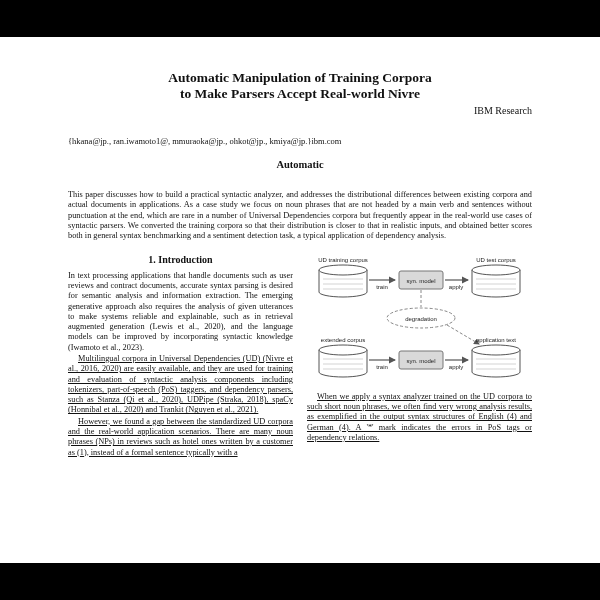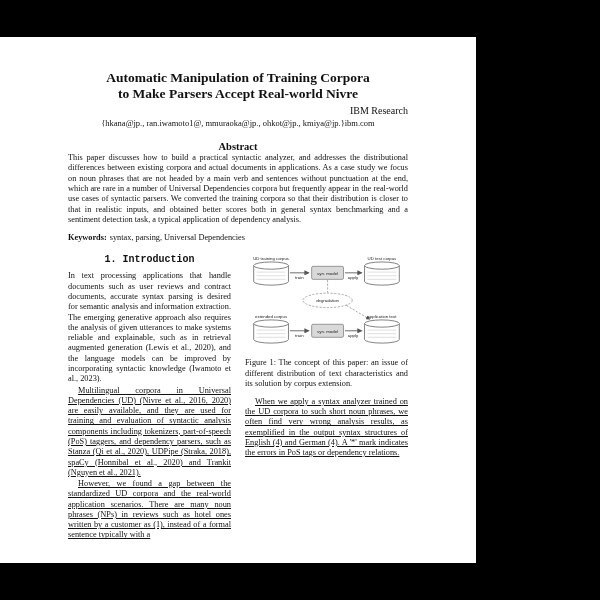--- a/index.html
+++ b/index.html
@@ -1,35 +1,35 @@
 <!DOCTYPE html>
 <html><head>
 <meta charset="utf-8">
 <style>
   * { margin:0; padding:0; box-sizing:border-box; }
   html,body { width:600px; height:600px; }
   body { background:#000; font-family:"Liberation Serif", serif; color:#111; }
-  .frame { width:476px; height:600px; display:flex; flex-direction:column; }
+  .frame { width:600px; height:600px; display:flex; flex-direction:column; }
   .letterbox { height:37px; background:#000; flex:0 0 auto; }
   .page { flex:1 1 auto; background:#ffffff; overflow:hidden; padding:33px 68px 0 68px; }
 
   .title { text-align:center; font-weight:bold; font-size:13.5px; line-height:1.22; }
   .authors { text-align:center; font-weight:bold; font-size:11px; line-height:1.2; margin-top:11px; }
   .affiliation { text-align:right; font-size:10px; margin-top:2px; }
-  .emails { text-align:center; font-size:8.5px; margin-top:2px; }
+  .emails { font-size:8.5px; margin-top:20px; }
 
   .abstract-heading { text-align:center; font-weight:bold; font-size:10.5px; margin-top:13px; }
-  .abstract-text { font-size:8.3px; line-height:1.25; text-align:justify; margin-top:1px; }
+  .abstract-text { font-size:8.3px; line-height:1.25; text-align:justify; margin-top:20px; }
   .keywords { font-size:8.3px; margin-top:8px; }
   .keywords .kw-label { font-weight:bold; margin-right:3px; }
 
   .columns { display:flex; gap:14px; margin-top:10px; }
   .col { flex:1 1 0; min-width:0; }
 
-  .section-heading { text-align:center; font-weight:bold; font-size:10px; margin:2px 0 6px 0;font-family:Liberation Mono, monospace; }
+  .section-heading { text-align:center; font-weight:bold; font-size:10px; margin:2px 0 6px 0; }
   .body-para { font-size:8.3px; line-height:1.24; text-align:justify; }
   .body-para.indent { text-indent:10px;text-decoration:underline; }
   .body-para + .body-para { margin-top:1px; }
 
   .figure-block { margin-top:2px; }
   .fig-svg { display:block; width:100%; height:auto; }
   .fig-svg text { font-family:"Liberation Sans", sans-serif; font-size:6px; fill:#222; }
   .fig-svg .boxlab { font-size:6px; }
   .figure-caption { font-size:8.3px; line-height:1.22; text-align:justify; margin-top:4px; margin-bottom:8px; }
 
@@ -49,26 +49,23 @@
 
     <div class="title">
       <div>Automatic Manipulation of Training Corpora</div>
       <div>to Make Parsers Accept Real-world Nivre</div>
     </div>
 
 
     <div class="affiliation">IBM Research</div>
     <div class="emails">{hkana@jp., ran.iwamoto1@, mmuraoka@jp., ohkot@jp., kmiya@jp.}ibm.com</div>
 
-    <div class="abstract-heading">Abstract</div>
+    <div class="abstract-heading">Automatic</div>
     <div class="abstract-text">This paper discusses how to build a practical syntactic analyzer, and addresses the distributional differences between existing corpora and actual documents in applications. As a case study we focus on noun phrases that are not headed by a main verb and sentences without punctuation at the end, which are rare in a number of Universal Dependencies corpora but frequently appear in the real-world use cases of syntactic parsers. We converted the training corpora so that their distribution is closer to that in realistic inputs, and obtained better scores both in general syntax benchmarking and a sentiment detection task, a typical application of dependency analysis.</div>
 
-    <div class="keywords">
-      <span class="kw-label">Keywords:</span><span>syntax, parsing, Universal Dependencies</span>
-    </div>
 
     <div class="columns">
 
       <div class="col">
         <div class="section-heading">1.  Introduction</div>
         <p class="body-para">In text processing applications that handle documents such as user reviews and contract documents, accurate syntax parsing is desired for semantic analysis and information extraction. The emerging generative approach also requires the analysis of given utterances to make systems reliable and explainable, such as in retrieval augmented generation (Lewis et al., 2020), and the language models can be improved by incorporating syntactic knowledge (Iwamoto et al., 2023).</p>
         <p class="body-para indent">Multilingual corpora in Universal Dependencies (UD) (Nivre et al., 2016, 2020) are easily available, and they are used for training and evaluation of syntactic analysis components including tokenizers, part-of-speech (PoS) taggers, and dependency parsers, such as Stanza (Qi et al., 2020), UDPipe (Straka, 2018), spaCy (Honnibal et al., 2020) and Trankit (Nguyen et al., 2021).</p>
         <p class="body-para indent">However, we found a gap between the standardized UD corpora and the real-world application scenarios. There are many noun phrases (NPs) in reviews such as hotel ones written by a customer as (1), instead of a formal sentence typically with a</p>
       </div>
 
@@ -138,21 +135,20 @@
               <rect class="figbox" x="92" y="97" width="44" height="18" rx="2"></rect>
               <text class="boxlab" x="114" y="108.5" text-anchor="middle">syn. model</text>
             </g>
 
             <line class="arrow" x1="62" y1="106" x2="88" y2="106" marker-end="url(#arr)"></line>
             <text x="75" y="115" text-anchor="middle">train</text>
             <line class="arrow" x1="138" y1="106" x2="161" y2="106" marker-end="url(#arr)"></line>
             <text x="149" y="115" text-anchor="middle">apply</text>
           </svg>
 
-          <p class="figure-caption">Figure 1: The concept of this paper: an issue of different distribution of text characteristics and its solution by corpus extension.</p>
         </div>
 
         <p class="body-para indent">When we apply a syntax analyzer trained on the UD corpora to such short noun phrases, we often find very wrong analysis results, as exemplified in the output syntax structures of English (4) and German (4). A '*' mark indicates the errors in PoS tags or dependency relations.</p>
 
       </div>
     </div>
 
   </div>
 
   <div class="letterbox"></div>

